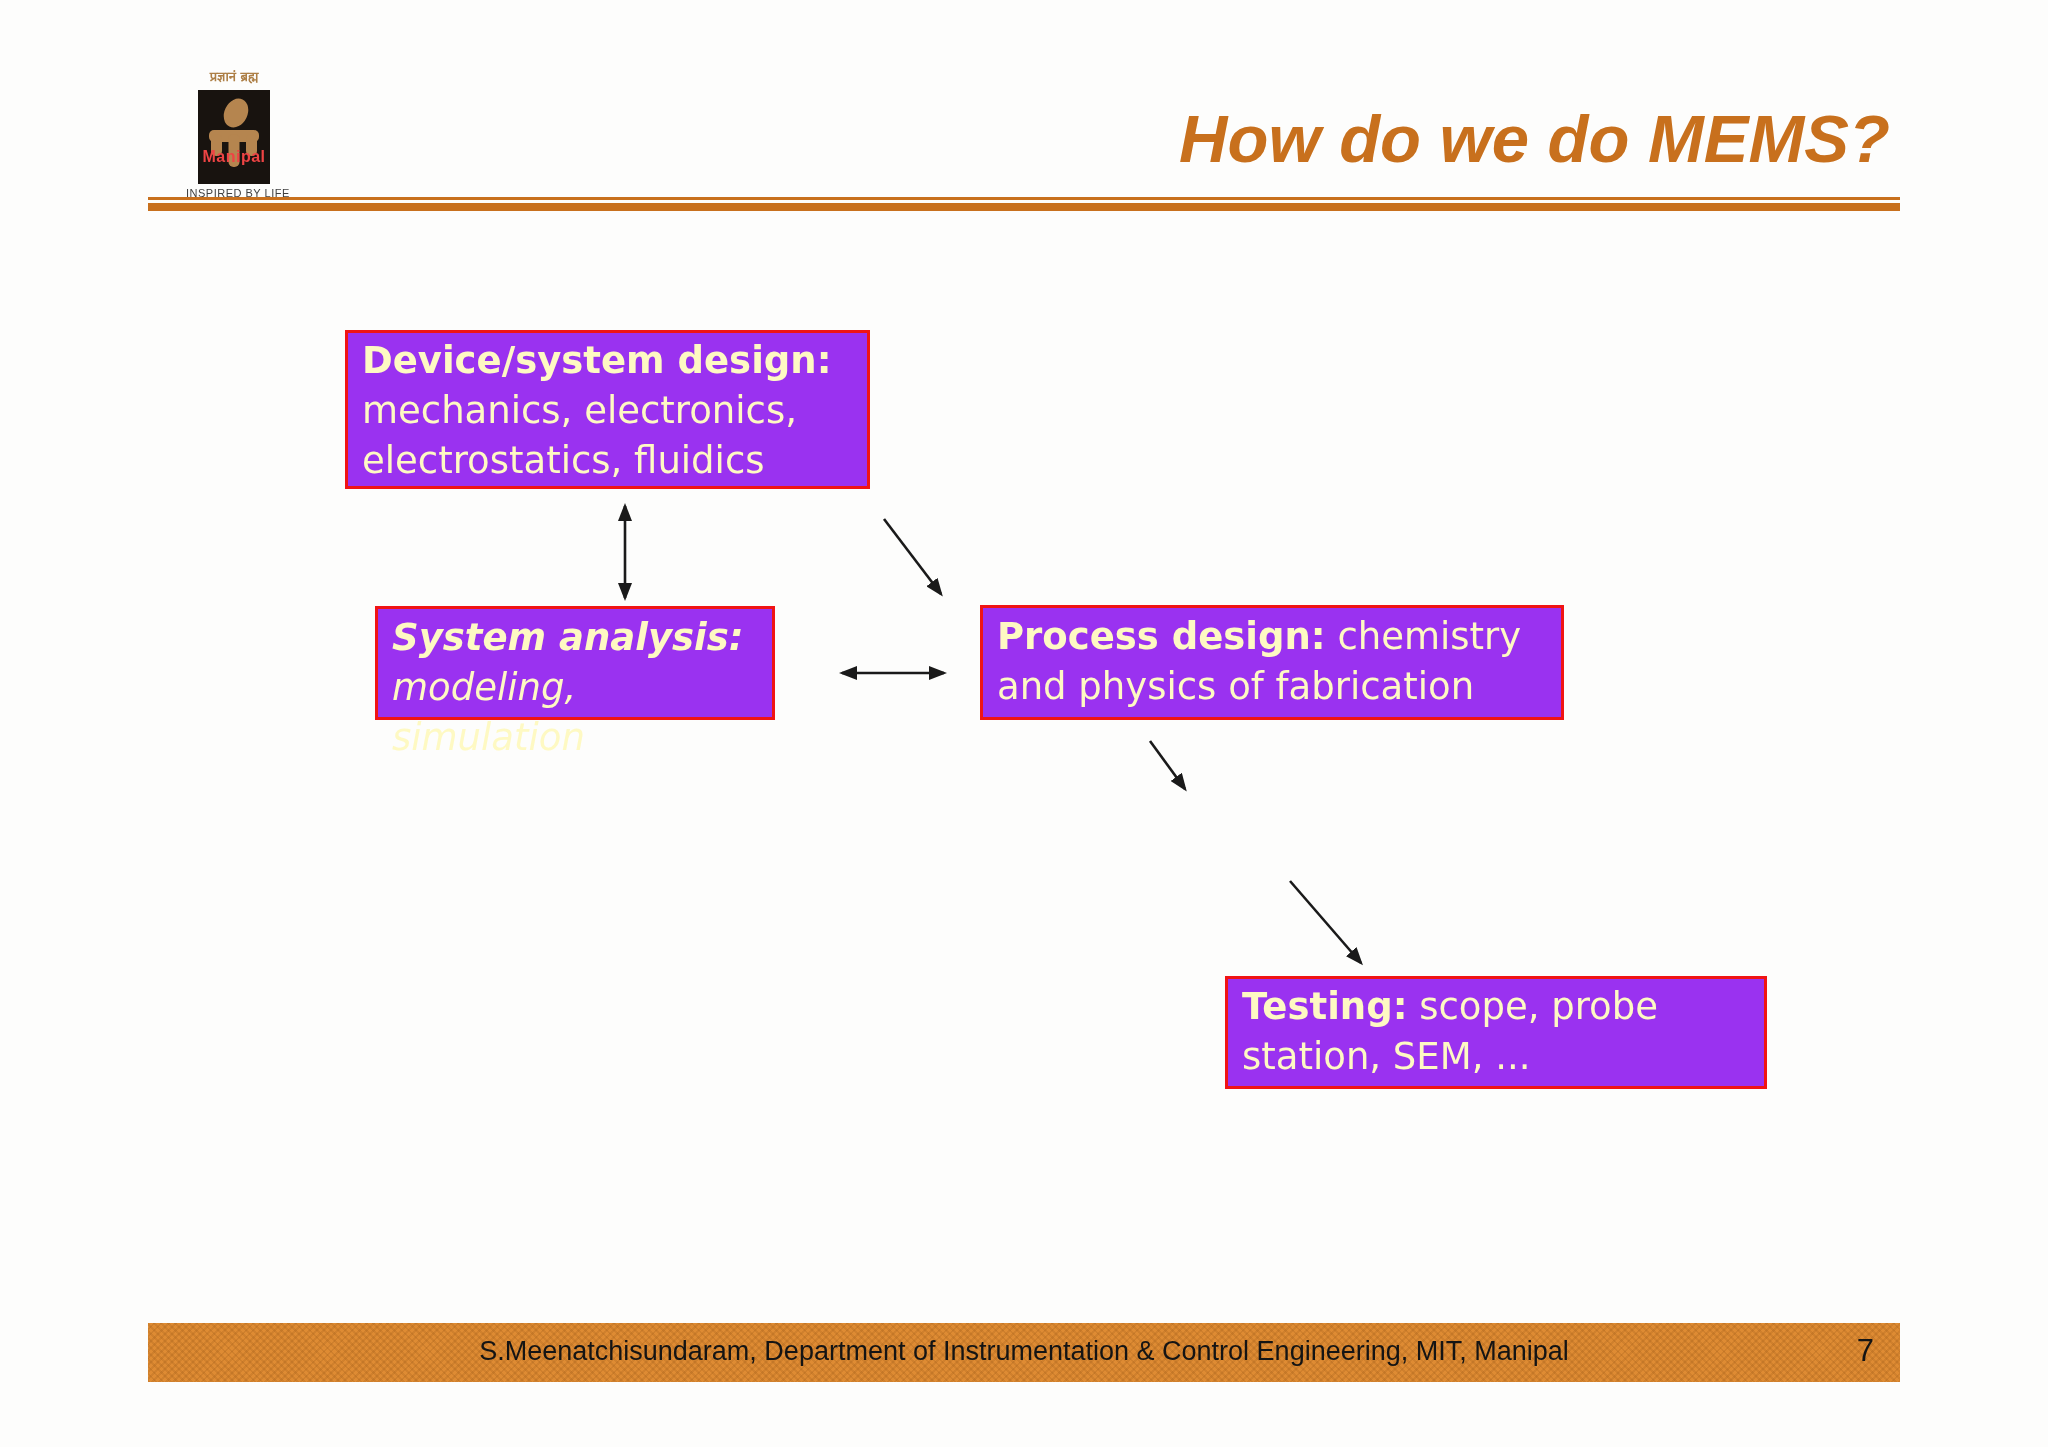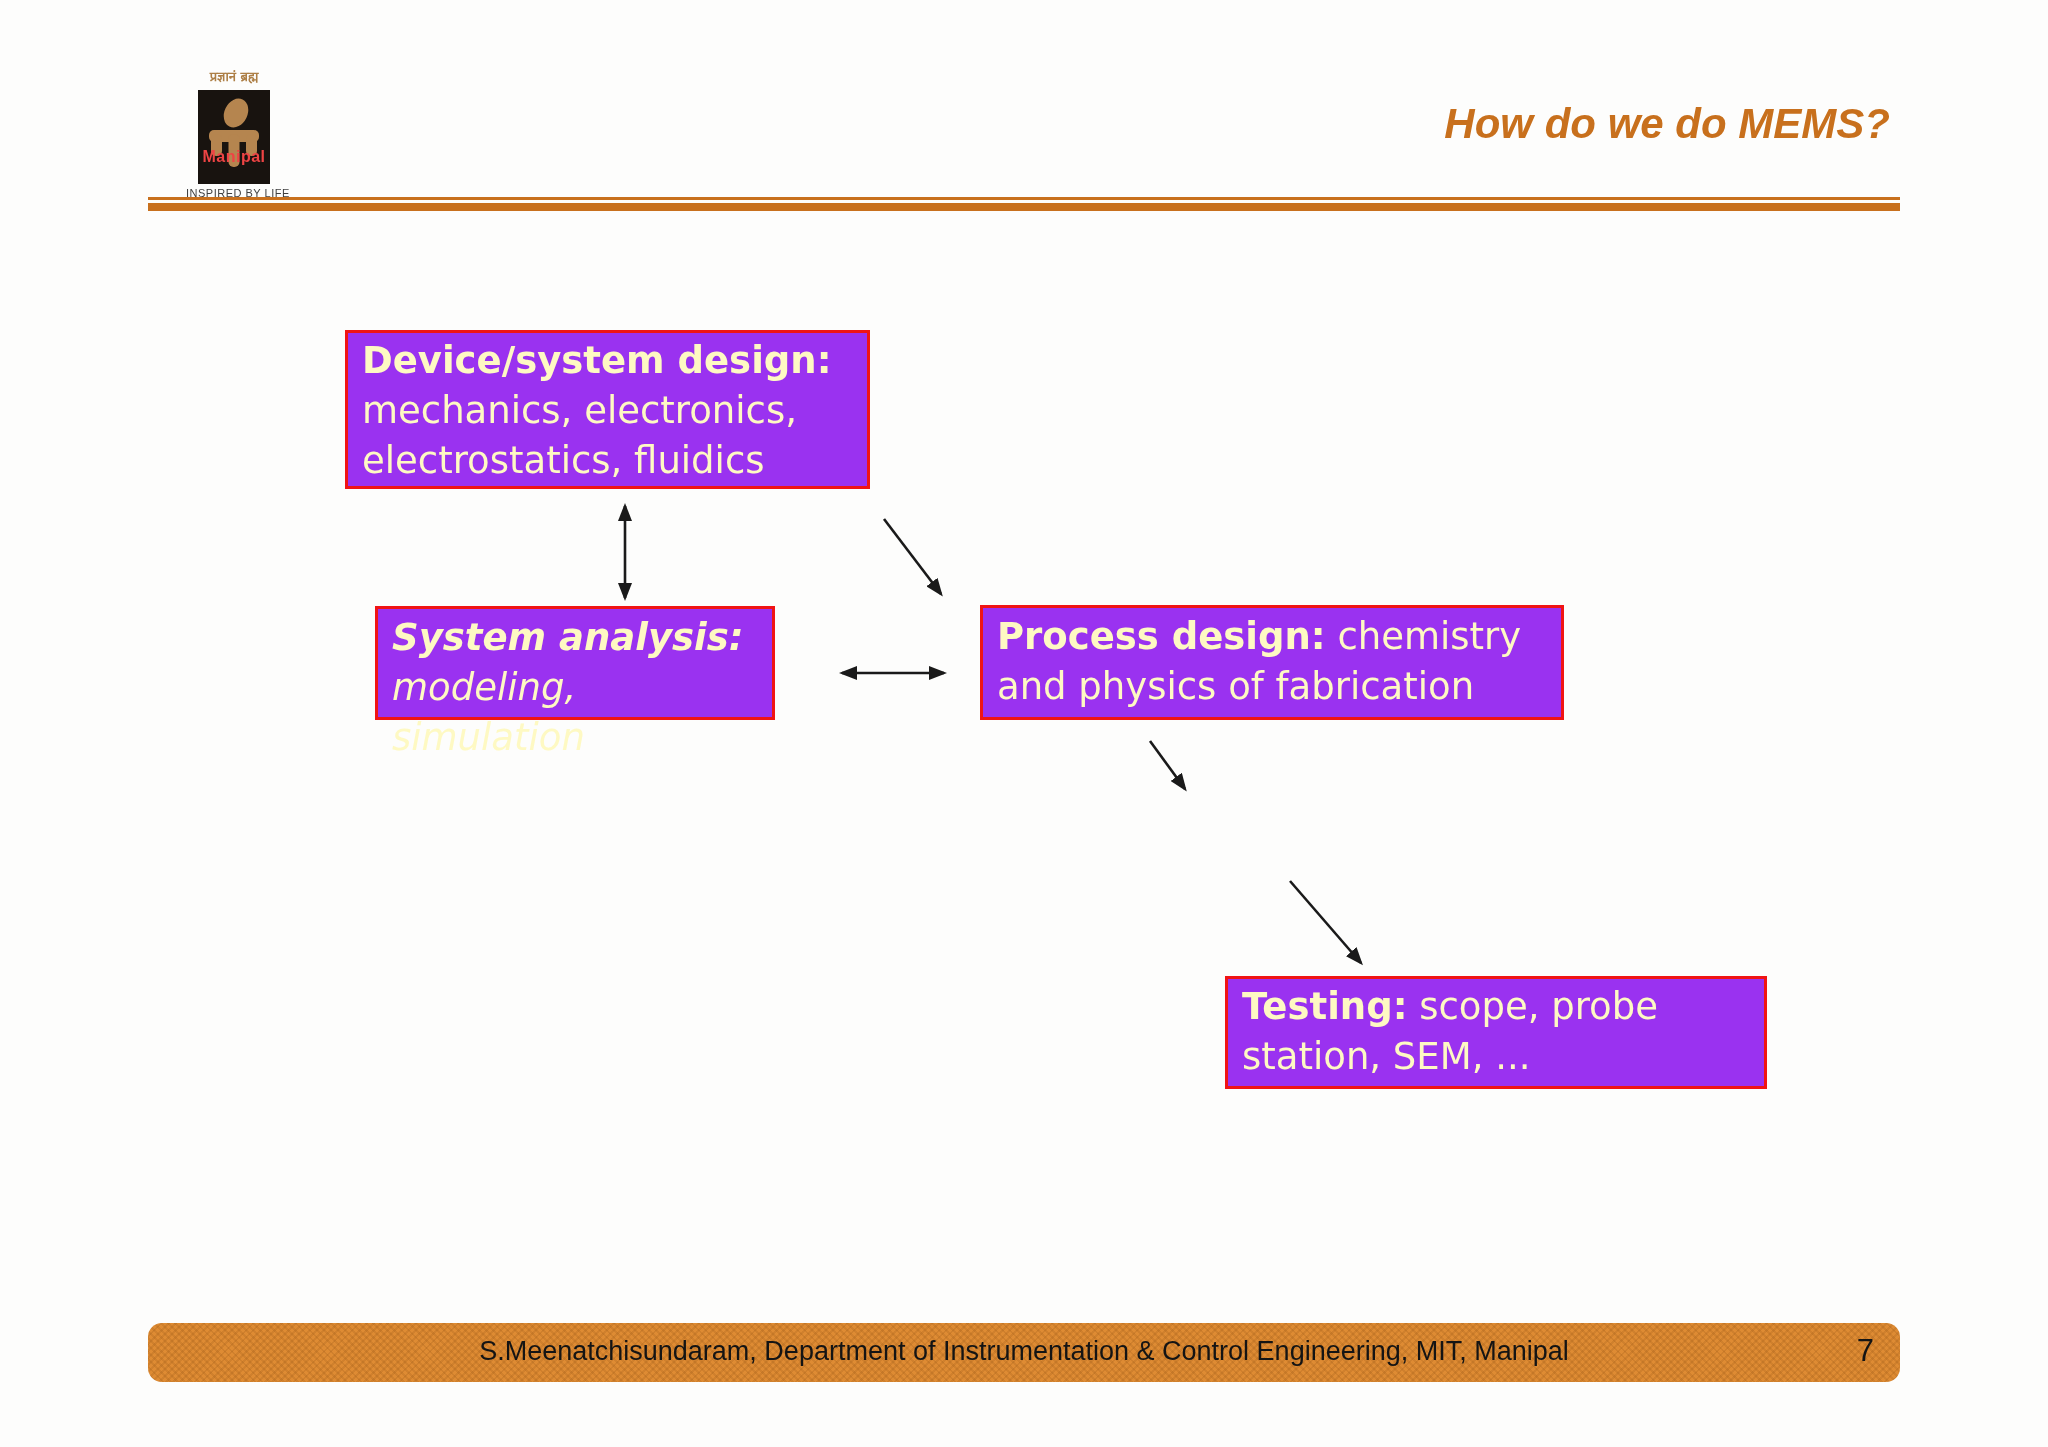--- a/index.html
+++ b/index.html
@@ -15,21 +15,21 @@
   .logo-box{position:relative;margin:2px auto 0 auto;width:72px;height:94px;background:#18130f;}
   .logo-figure{position:absolute;left:0;top:0;}
   .logo-brand{position:absolute;left:0;right:0;bottom:18px;color:#ef4444;
     font-size:16px;font-weight:bold;letter-spacing:.5px;}
   .logo-tagline{margin-top:3px;font-size:11px;color:#4a4a4a;letter-spacing:.5px;
     white-space:nowrap;color:#3f3f3f;}
 
   
   .page-title{
     position:absolute;top:100px;right:158px;
-    font-size:42px;font-weight:bold;font-style:italic;color:#c8701d;
+    font-size:67px;font-weight:bold;font-style:italic;color:#c8701d;
     letter-spacing:0px;white-space:nowrap;
   }
   .rule-thin{position:absolute;left:148px;top:197px;width:1752px;height:3px;background:#c8701d;}
   .rule-thick{position:absolute;left:148px;top:203px;width:1752px;height:8px;background:#c8701d;}
 
   
   .fbox{
     position:absolute;box-sizing:border-box;
     background:#9a32f0;border:3px solid #f01414;
     color:#fef9c3;font-family:"DejaVu Sans",sans-serif;
@@ -47,21 +47,20 @@
   .arrows{position:absolute;left:0;top:0;width:2048px;height:1447px;pointer-events:none;}
   .arrows line{stroke:#1a1a1a;stroke-width:2.6px;}
 
   
   .footer-bar{
     position:absolute;left:148px;top:1323px;width:1752px;height:59px;
     background-color:#de8b33;
     background-image:
       repeating-linear-gradient(45deg, rgba(150,85,20,.20) 0 2px, rgba(0,0,0,0) 2px 5px),
       repeating-linear-gradient(-45deg, rgba(150,85,20,.20) 0 2px, rgba(0,0,0,0) 2px 5px);
-    border-radius: 14px;
   }
   .footer-credit{
     position:absolute;left:0;right:0;top:0;height:59px;line-height:57px;
     text-align:center;font-size:27px;color:#141414;
   }
   .footer-page{
     position:absolute;right:26px;top:0;height:59px;line-height:55px;
     font-size:31px;color:#141414;
   }
 </style>

